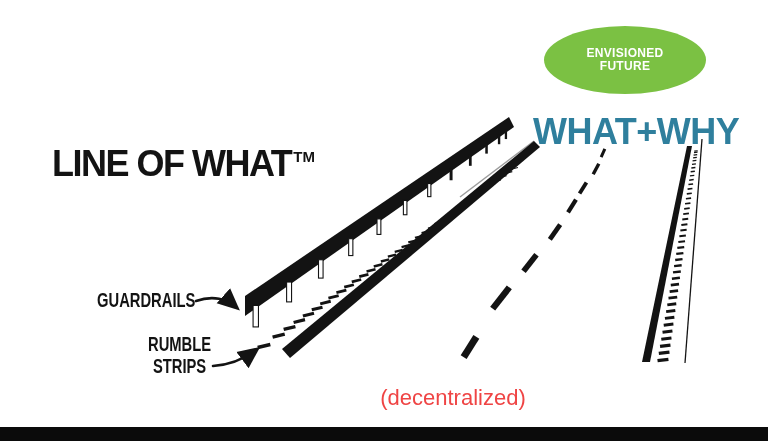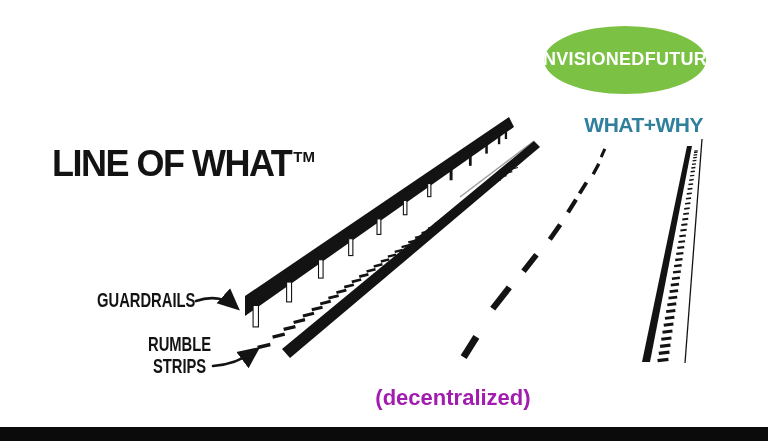--- a/index.html
+++ b/index.html
@@ -11,35 +11,35 @@
     position:absolute;left:52px;top:146px;color:#131313;
     font-size:36px;font-weight:bold;letter-spacing:-1.5px;line-height:1;white-space:nowrap;
   }
   .title .tm{
     font-size:15px;font-weight:bold;letter-spacing:0;
     position:relative;top:-14px;margin-left:2px;
   }
   .oval{
     position:absolute;left:544px;top:26px;width:162px;height:68px;
     background:#7bc143;border-radius:50%;
-    display:flex;flex-direction:row;align-items:center;justify-content:center;
-    color:#ffffff;font-weight:bold;font-size:18px;line-height:1.08;letter-spacing:0.3px;
+    display:flex;flex-direction:column;align-items:center;justify-content:center;
+    color:#ffffff;font-weight:bold;font-size:12px;line-height:1.08;letter-spacing:0.3px;
     text-align:center;
   }
   .whatwhy{
-    position:absolute;left:533px;top:114px;width:170px;text-align:right;
-    color:#2f7f9d;font-size:21px;font-weight:bold;letter-spacing:-0.5px;line-height:1;
+    position:absolute;left:533px;top:114px;width:170px;text-align:center;
+    color:#2f7f9d;font-size:36px;font-weight:bold;letter-spacing:-0.5px;line-height:1;
   }
   .how{
     position:absolute;left:393px;top:351px;width:120px;text-align:center;
     color:#2f7f9d;font-size:33px;font-weight:bold;letter-spacing:-0.5px;line-height:1;
   }
   .decentralized{
     position:absolute;left:349px;top:387px;width:208px;text-align:center;
-    color:#a21caf;font-size:22px;font-weight:bold;line-height:1;
+    color:#ef4444;font-size:22px;font-weight:normal;line-height:1;
   }
   .callout{
     position:absolute;color:#131313;font-weight:bold;font-size:18px;line-height:1.12;
     transform:scale(0.82,1.08);transform-origin:left top;letter-spacing:0px;white-space:nowrap;
   }
   .callout.guardrails{left:97px;top:290px;}
   .callout.rumble{left:148px;top:334px;text-align:center;}
   .bottom-bar{
     position:absolute;left:0;top:427px;width:768px;height:14px;background:#0b0b0b;
   }

